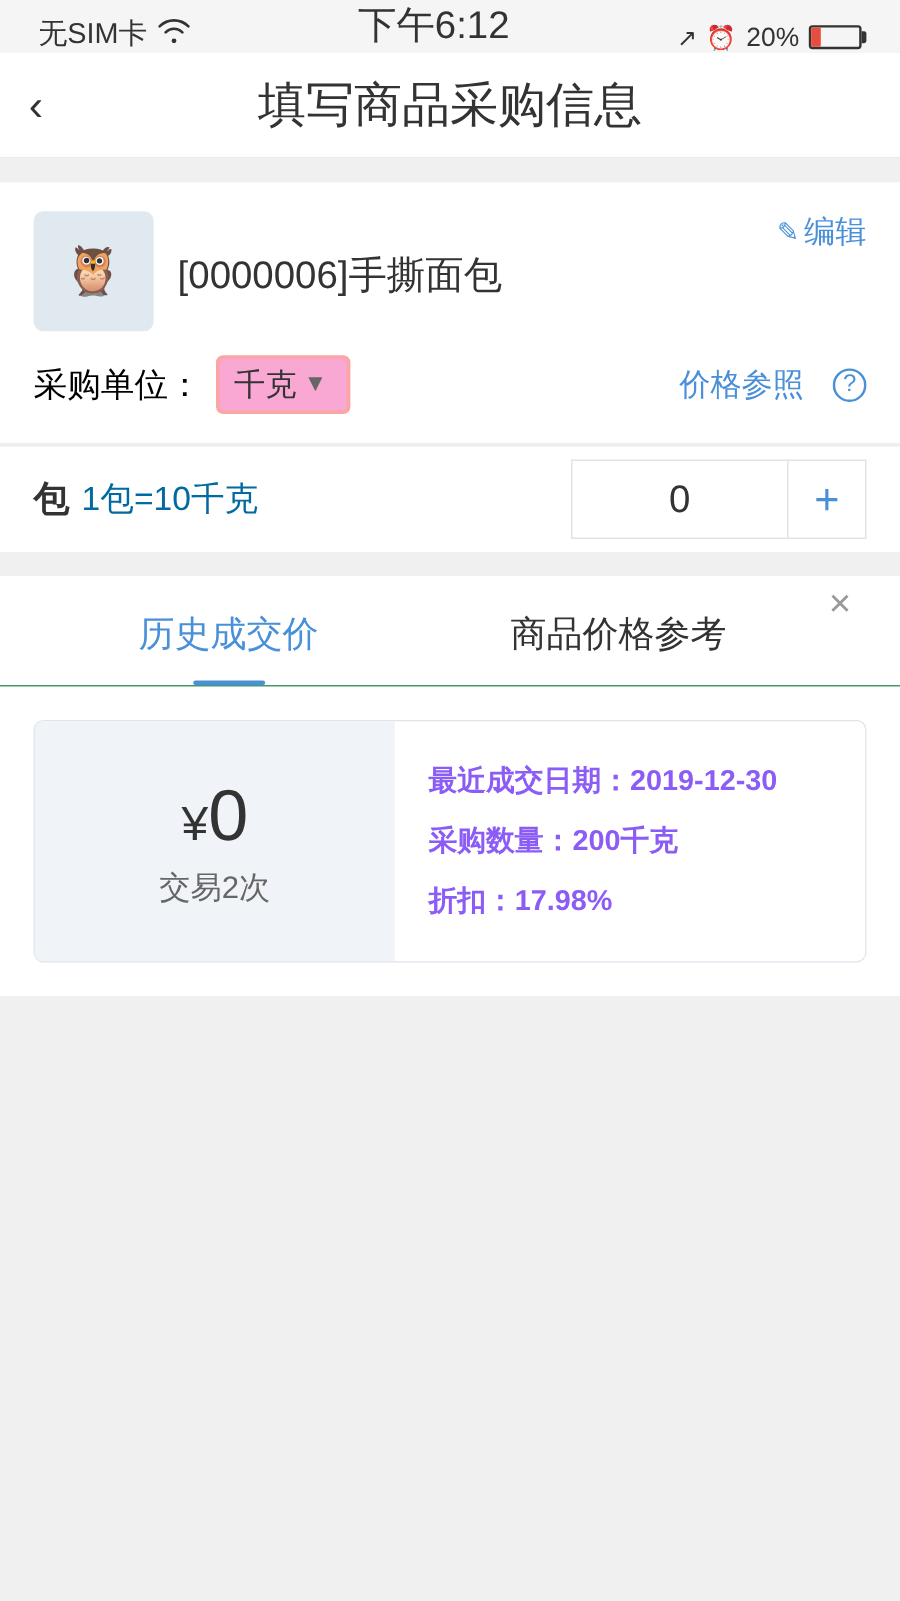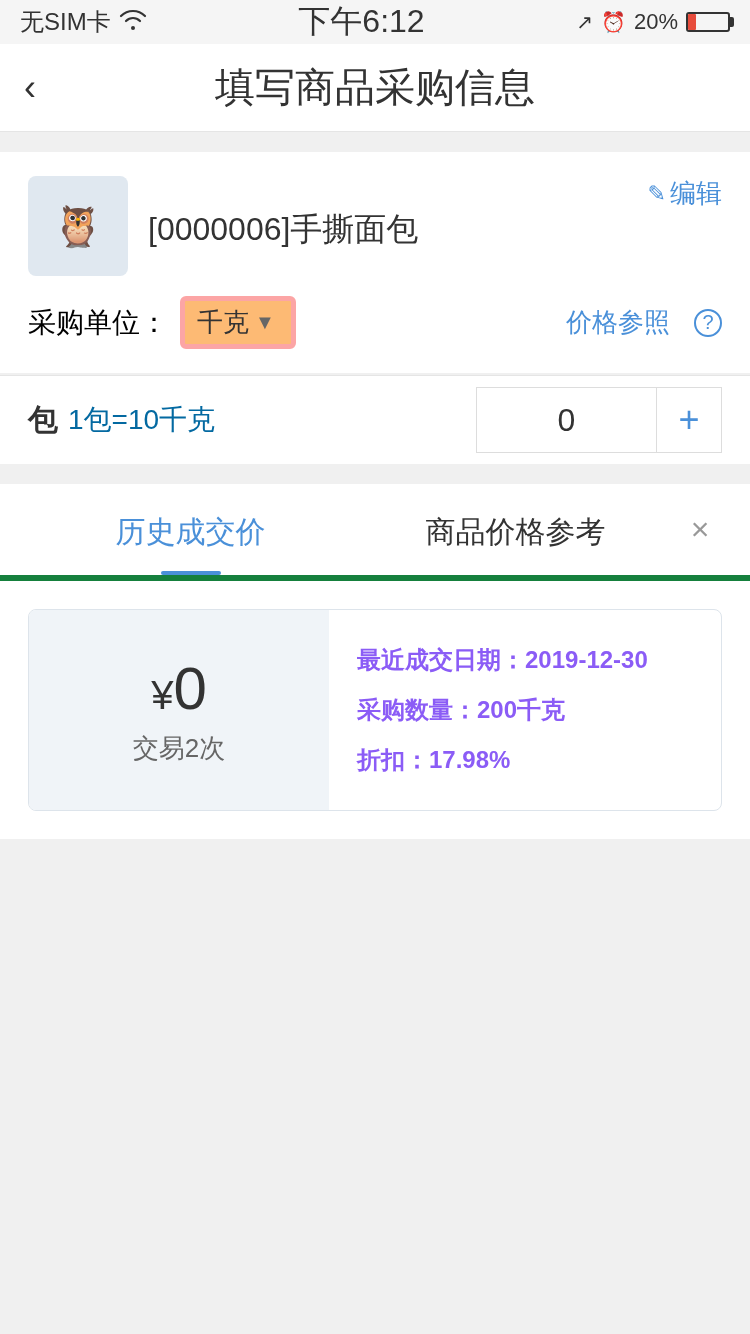--- a/index.html
+++ b/index.html
@@ -12,23 +12,23 @@
       font-size: 28px;
       color: #333;
     }
 
     
     .status-bar {
       width: 750px;
       height: 44px;
       background: #f5f5f5;
       display: flex;
-      align-items: center;
+      align-items: flex-end;
       justify-content: space-between;
-      padding: 0 20px;
+      padding: 0 32px;
       font-size: 24px;
       color: #333;
     }
     .status-left { display: flex; align-items: center; gap: 8px; }
     .status-center { font-size: 32px; font-weight: 500; }
     .status-right { display: flex; align-items: center; gap: 8px; font-size: 22px; }
     .battery-icon {
       width: 44px;
       height: 20px;
       border: 2px solid #333;
@@ -131,26 +131,26 @@
       display: flex;
       align-items: center;
       justify-content: space-between;
       margin-top: 20px;
     }
     .unit-label {
       font-size: 28px;
       color: #000000;
     }
     .unit-select {
-      border: 5px solid #fca5a5;
+      border: 3px solid #fca5a5;
       border-radius: 6px;
       padding: 4px 16px 4px 12px;
       font-size: 26px;
       color: #333;
-      background: #fdba74;
+      background: #f9a8d4;
       display: flex;
       align-items: center;
       gap: 6px;
       cursor: pointer;
     }
     .unit-select-arrow { font-size: 20px; color: #666; }
 
     .price-ref-link {
       color: #4a90d9;
       font-size: 26px;
@@ -230,22 +230,22 @@
       cursor: pointer;
     }
 
     
     .price-panel {
       background: #fff;
       margin-top: 20px;
     }
     .tab-bar {
       display: flex;
-      align-items: center;
-      border-bottom: 6px solid #15803d;
+      align-items: flex-start;
+      border-bottom: 1px solid #15803d;
       padding: 0 28px;
       position: relative;
     }
     .tab-item {
       flex: 1;
       text-align: center;
       padding: 28px 0 22px;
       font-size: 30px;
       color: #333;
       cursor: pointer;

